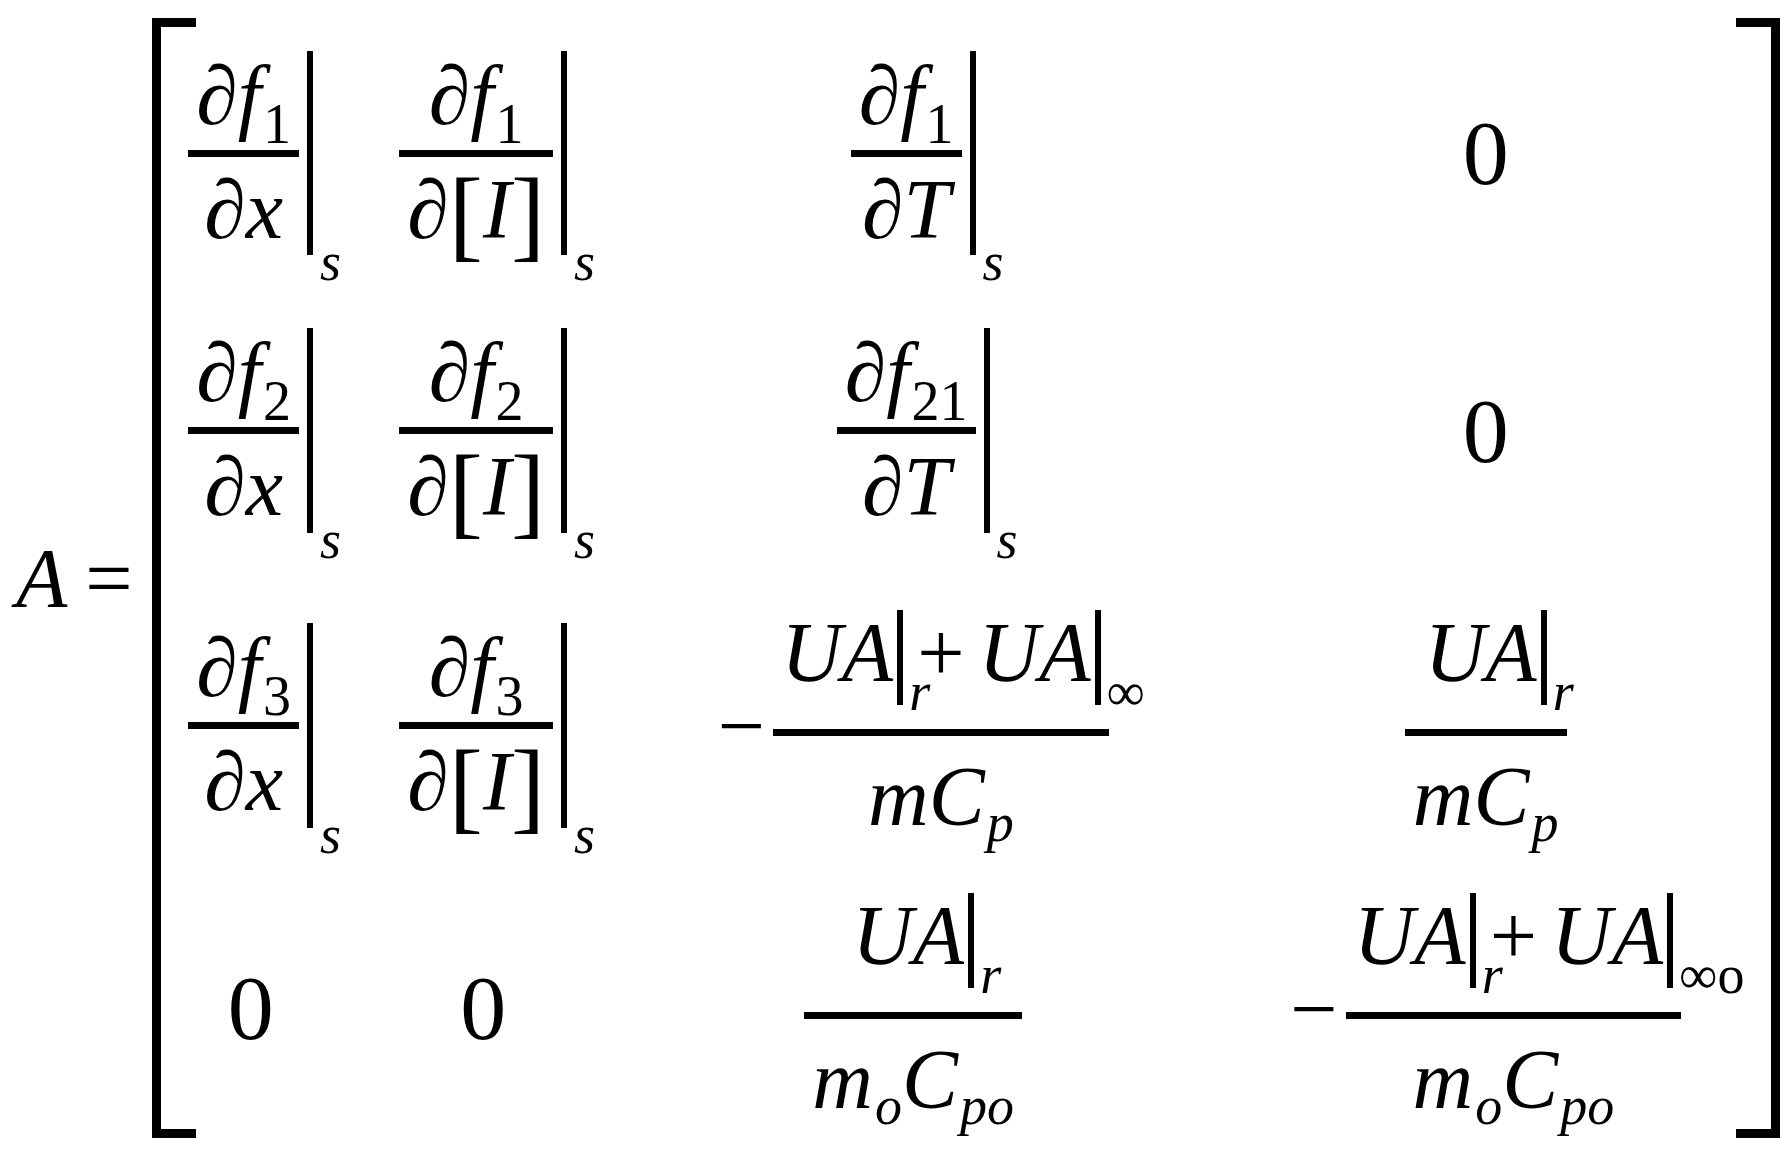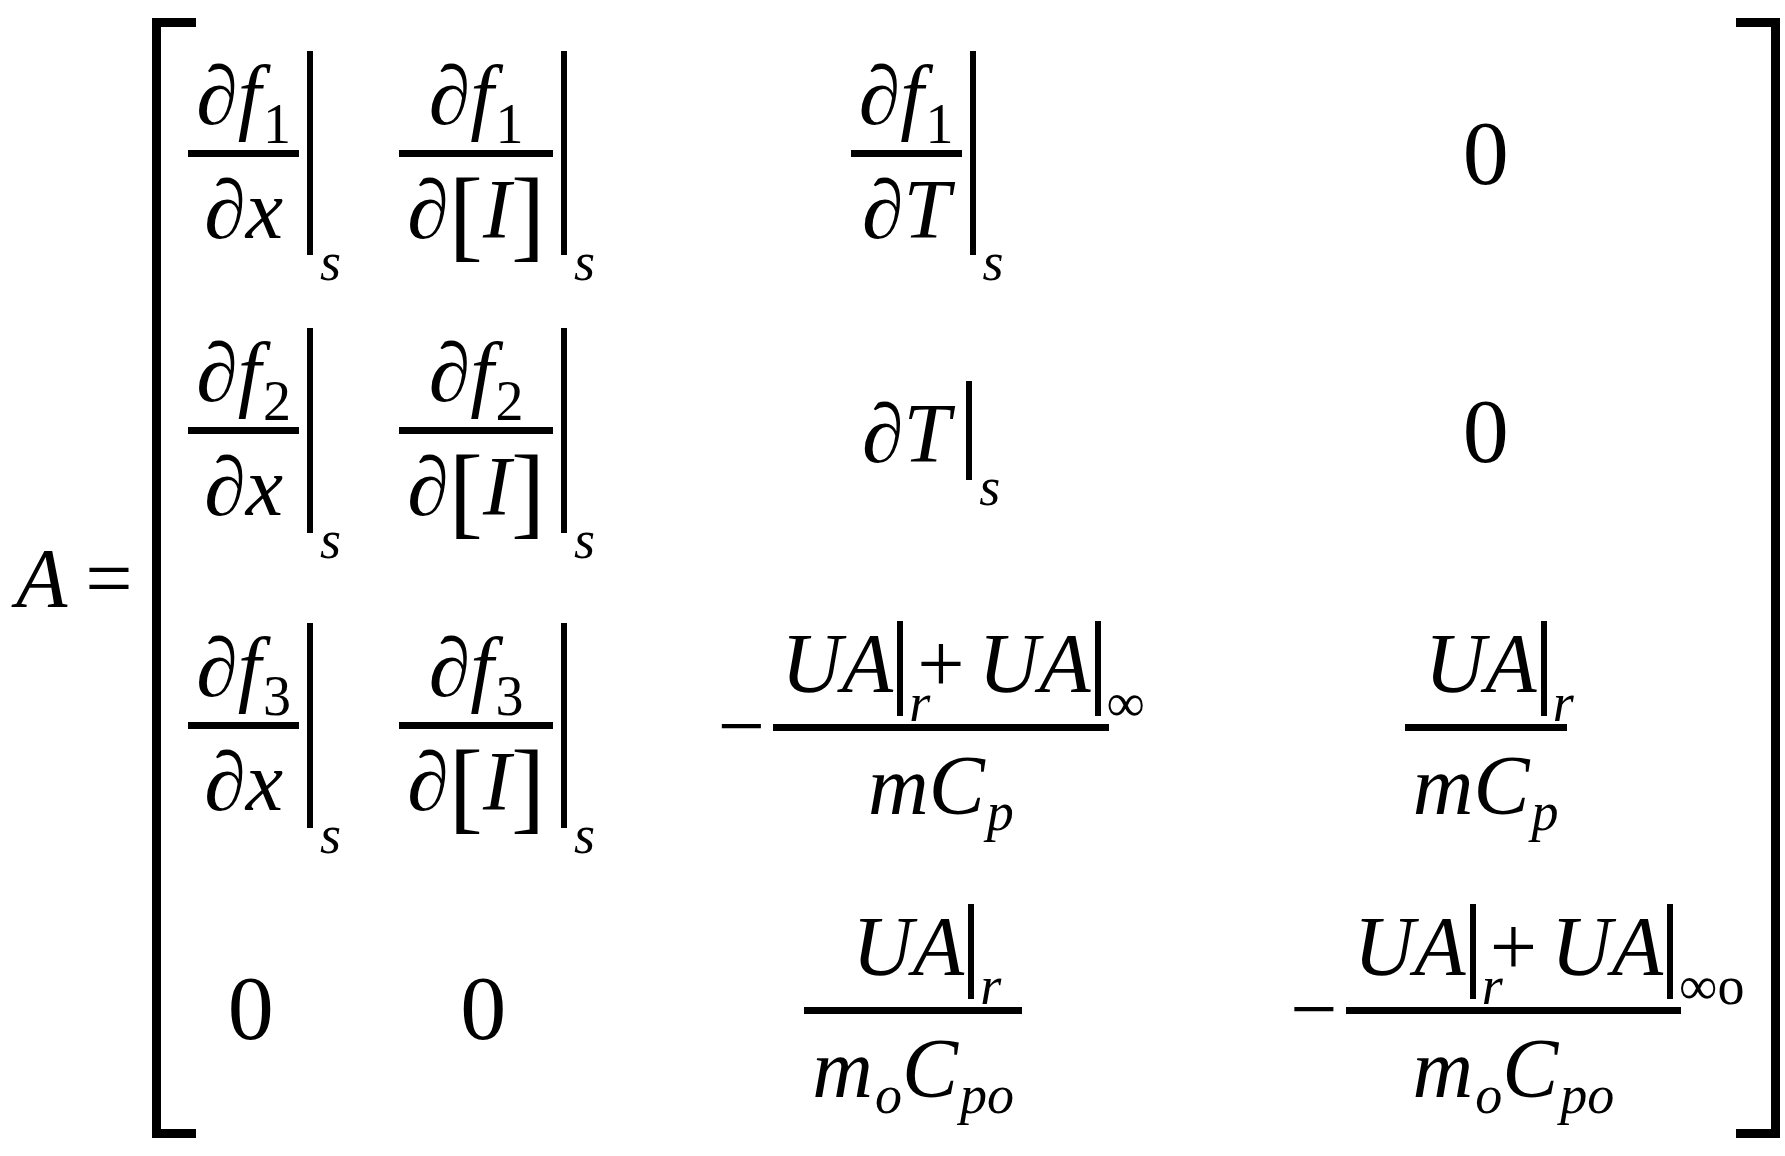--- a/index.html
+++ b/index.html
@@ -37,22 +37,22 @@
     justify-items: center;
     width: 1610px;
   }
   .cell { display: flex; align-items: center; justify-content: center; white-space: nowrap; }
 
   
   .fr { display: inline-block; text-align: center; vertical-align: middle; }
   .nu, .de { display: block; white-space: nowrap; line-height: 1.08; }
   .nu { border-bottom: 7px solid #000; padding: 0 8px 8px 8px; }
   .de { padding: 8px 8px 0 8px; }
-  .fr.ua .nu { padding-bottom: 8px; }
-  .fr.ua .de { padding-top: 10px; }
+  .fr.ua .nu { padding-bottom: 24px; }
+  .fr.ua .de { padding-top: 16px; }
 
   
   .pd { display: inline-flex; align-items: center; }
   .vbar { border-left: 6px solid #000; margin-left: 8px; position: relative; align-self: stretch; }
   .vbar .es { position: absolute; left: 7px; bottom: -34px; font-size: 54px; font-style: italic; line-height: 1; }
 
   
   .ebar { display: inline-block; width: 0; border-left: 6px solid #000; height: 95px;
           vertical-align: -24px; position: relative; margin-left: 4px; }
   .ebar .es2 { position: absolute; left: 6px; bottom: -14px; font-size: 54px; line-height: 1; font-style: italic; }
@@ -144,20 +144,21 @@
           </span>
           <span class="vbar">
               <span class="es">s</span>
             </span>
         </span>
       </div>
 
       <div class="cell">
         <span class="pd">
           <span class="fr">
+            <span class="nu"><span class="it">∂f</span><span class="fsub">21</span></span>
             <span class="de"><span class="it">∂T</span></span>
           </span>
           <span class="vbar">
               <span class="es">s</span>
             </span>
         </span>
       </div>
 
       <div class="cell">
         <span class="zero rm">0</span>

